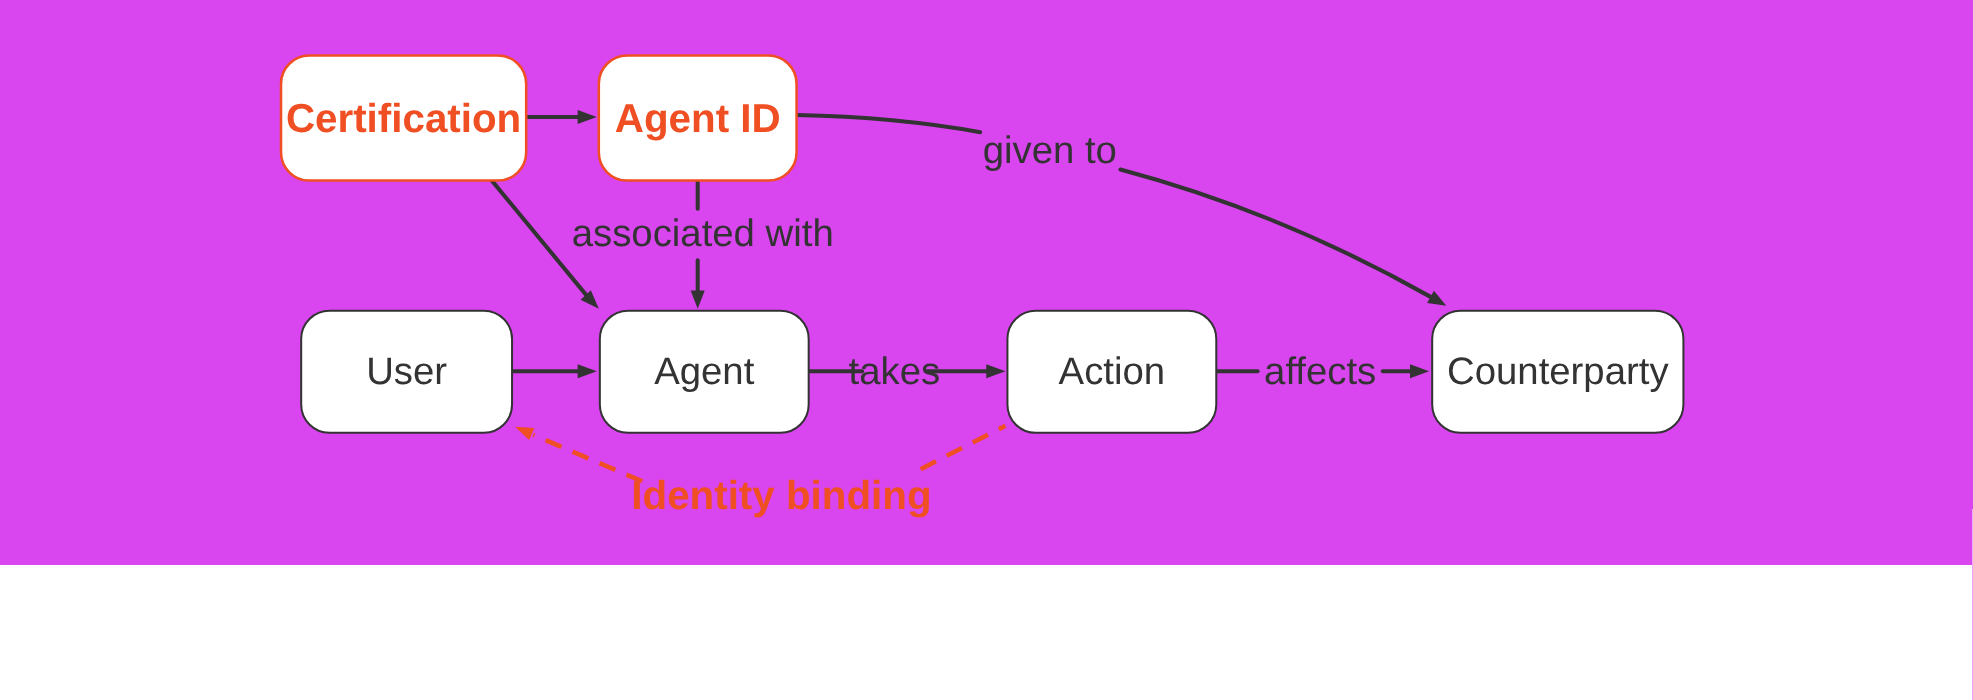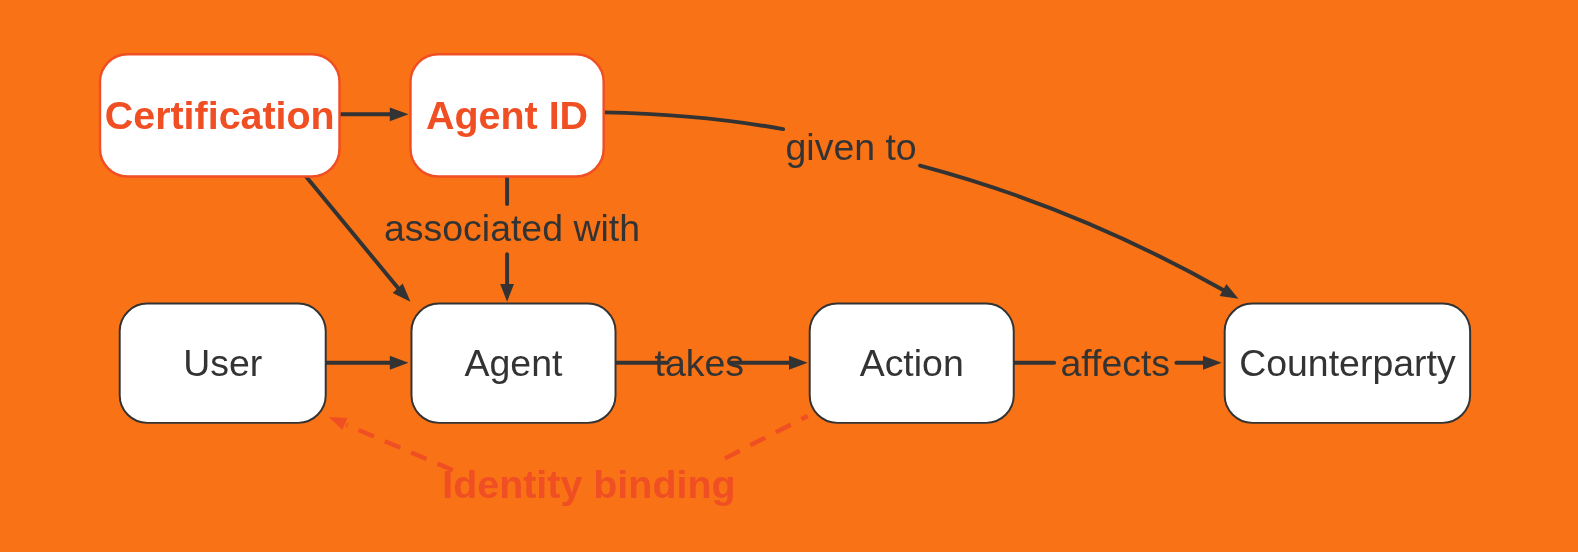--- a/index.html
+++ b/index.html
@@ -1,20 +1,20 @@
 <!DOCTYPE html>
 <html><head>
 <meta charset="utf-8">
 <style>
   html, body { margin: 0; padding: 0; background: #ffffff; }
   .canvas {
     position: relative;
     width: 1578px;
-    height: 552px;
-    background: #f97316;
+    height: 452px;
+    background: #d946ef;
     overflow: hidden;
     font-family: "Liberation Sans", "DejaVu Sans", sans-serif;
   }
   svg { display: block; width: 100%; height: 100%; }
 
   .node-box { fill: #ffffff; stroke: #333333; stroke-width: 2; }
   .node-box.orange { stroke: #F04E23; stroke-width: 2.5; }
 
   .node-label {
     fill: #333333;

